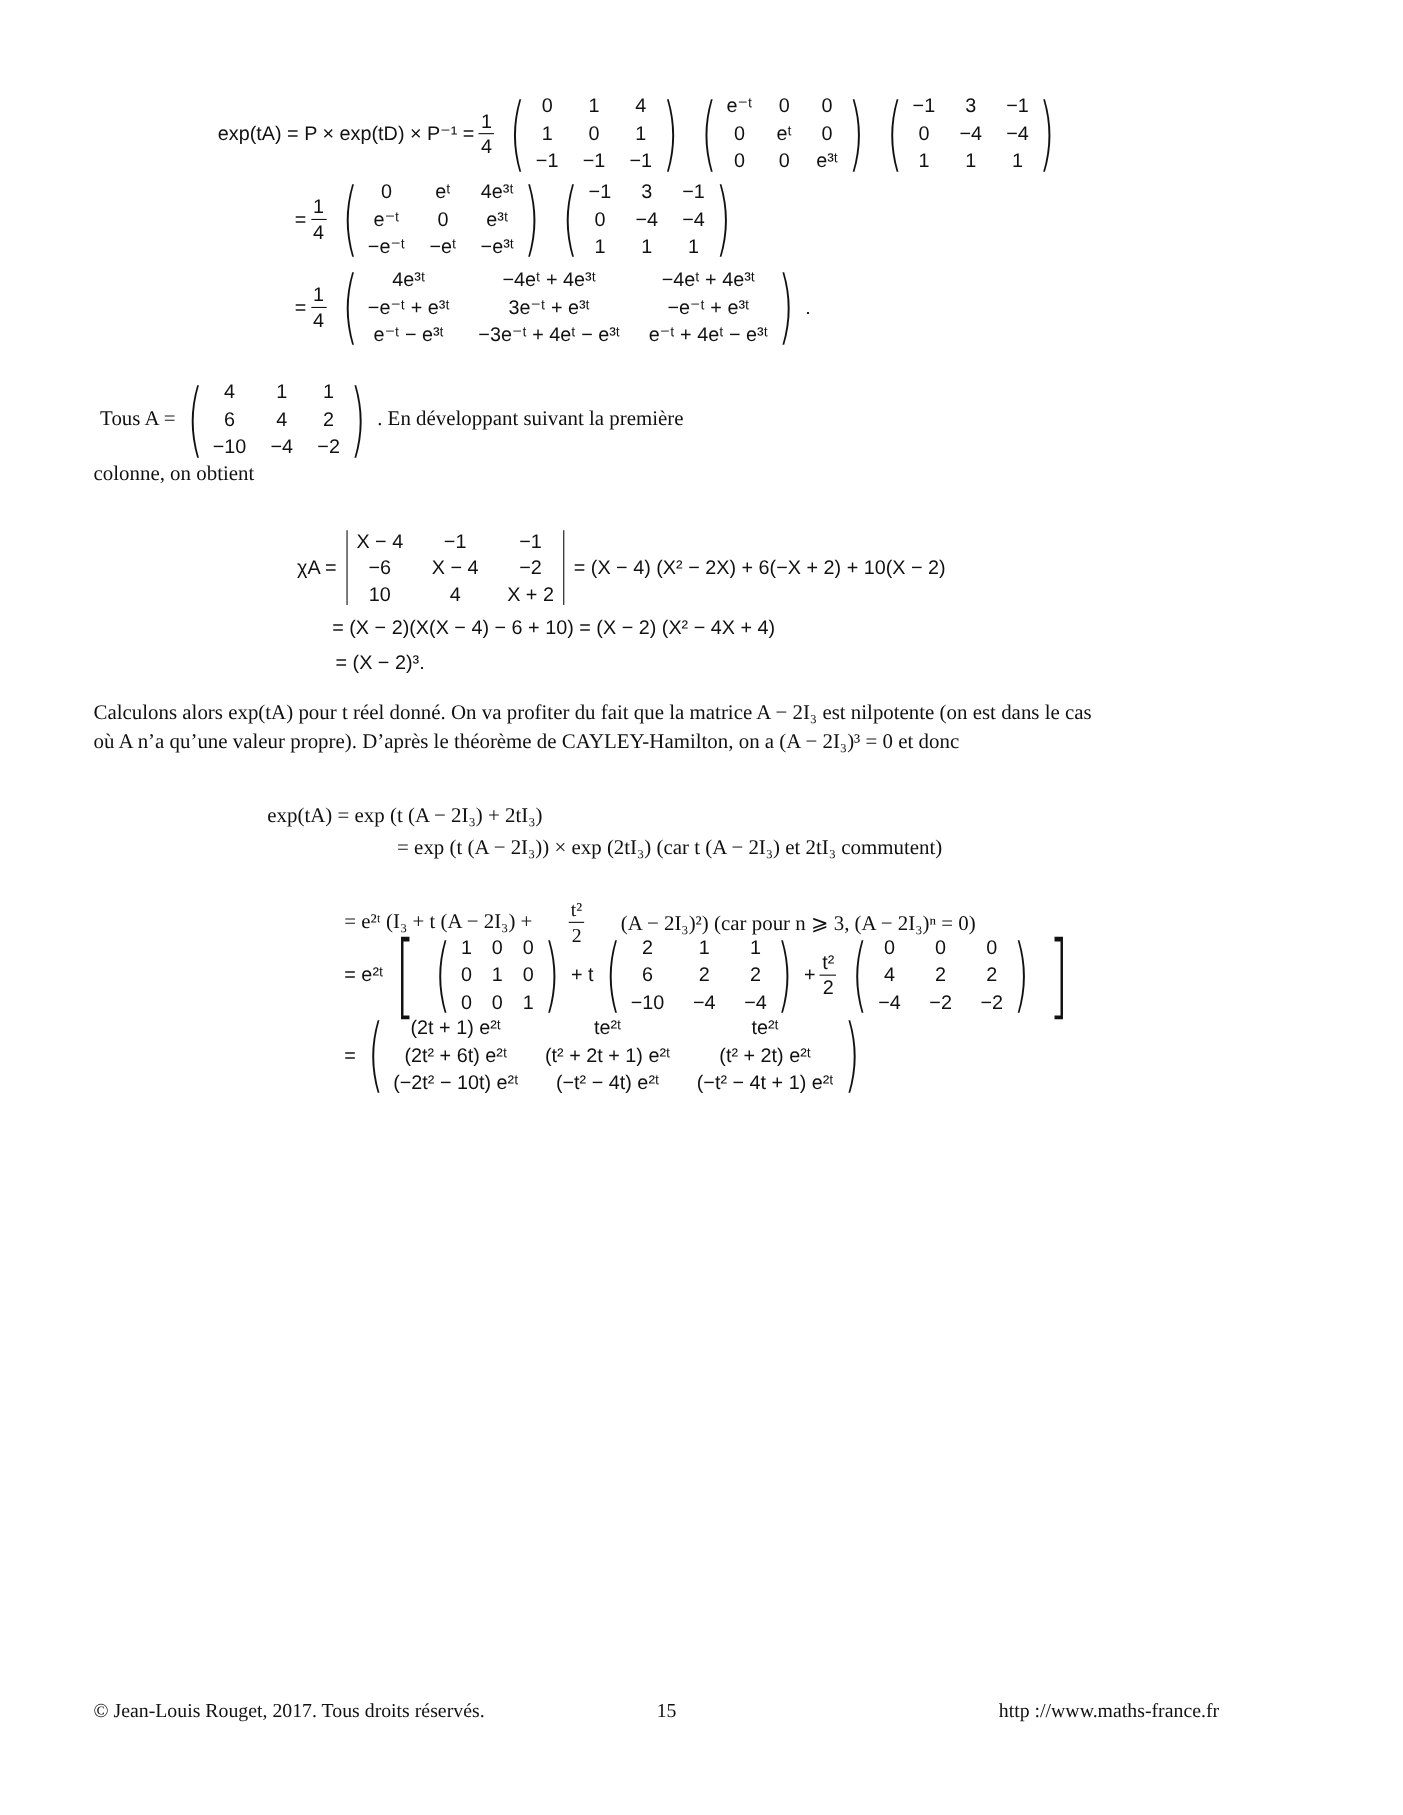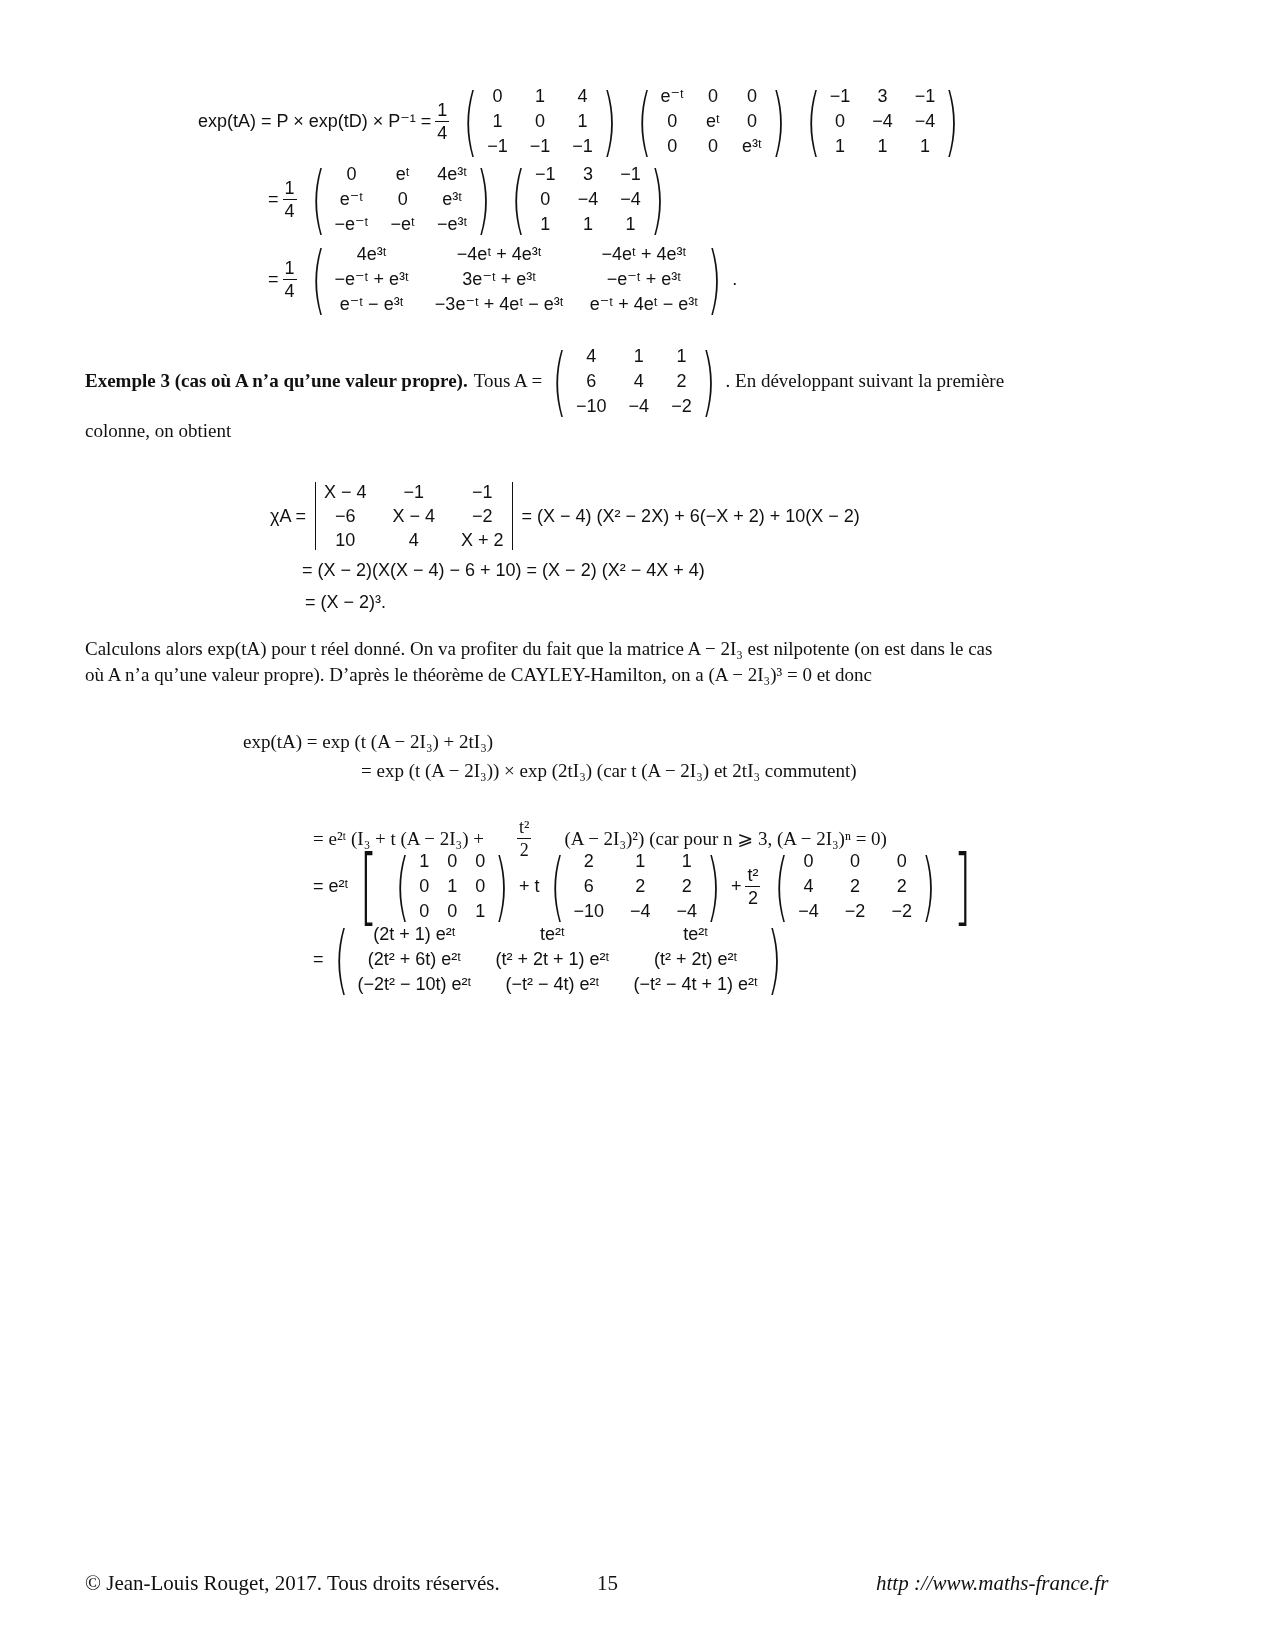--- a/index.html
+++ b/index.html
@@ -15,21 +15,21 @@
   .frac .num { border-bottom: 1.6px solid #111; padding: 0 2px 2px; font-size: 18px; }
   .frac .den { padding-top: 2px; font-size: 18px; }
   .mat { display: inline-flex; align-items: stretch; vertical-align: middle; margin: 0 3px; }
   .paren { display: flex; align-items: center; font-size: 74px; line-height: 1; transform: scaleX(0.5); font-family: "DejaVu Sans", sans-serif; font-weight: 200; }
   .bracket { display: flex; align-items: center; font-size: 84px; line-height: 1; transform: scaleX(0.55); font-family: "DejaVu Sans", sans-serif; font-weight: 200; }
   .vbar { border-left: 1.4px solid #111; margin: 2px 6px; }
   .grid { display: grid; column-gap: 22px; row-gap: 0; align-items: center; justify-items: center; padding: 0 2px; line-height: 24px; font-family: "Liberation Sans", "DejaVu Sans", sans-serif; font-size: 18px; }
   .grid span { white-space: nowrap; }
   .text { font-family: "Liberation Serif", serif; font-size: 19px; }
   .bold { font-weight: bold; }
-  .footer { font-size: 21px; margin-top: 26px; }
+  .footer { font-size: 18px; }
 </style>
 </head>
 <body>
 
 <div class="abs row m" style="left:198px; top:84px;">
   <span>exp(tA) = P × exp(tD) × P⁻¹ =</span>
   <span class="frac">
       <span class="num">1</span>
       <span class="den">4</span>
     </span>
@@ -136,21 +136,20 @@
         <span>e⁻ᵗ − e³ᵗ</span>
         <span>−3e⁻ᵗ + 4eᵗ − e³ᵗ</span>
         <span>e⁻ᵗ + 4eᵗ − e³ᵗ</span>
       </span>
       <span class="paren">)</span>
     </span>
   <span>.</span>
 </div>
 
 <div class="abs row text" style="left:85px; top:344px;">
-  <span class="bold">Exemple 3 (cas où A n’a qu’une valeur propre).</span>
   <span style="margin-left:6px">Tous A =</span>
   <span class="mat m">
       <span class="paren">(</span>
       <span class="grid" style="grid-template-columns:repeat(3,auto)">
         <span>4</span>
         <span>1</span>
         <span>1</span>
         <span>6</span>
         <span>4</span>
         <span>2</span>
@@ -272,13 +271,13 @@
         <span>(−2t² − 10t) e²ᵗ</span>
         <span>(−t² − 4t) e²ᵗ</span>
         <span>(−t² − 4t + 1) e²ᵗ</span>
       </span>
       <span class="paren">)</span>
     </span>
 </div>
 
 <div class="abs footer" style="left:85px; top:1545px;">© Jean-Louis Rouget, 2017. Tous droits réservés.</div>
 <div class="abs footer" style="left:597px; top:1545px;">15</div>
-<div class="abs footer" style="left:876px; top:1545px;font-style:italic;">http ://www.maths-france.fr</div>
+<div class="abs footer" style="left:908px; top:1545px;">http ://www.maths-france.fr</div>
 
 </body></html>

